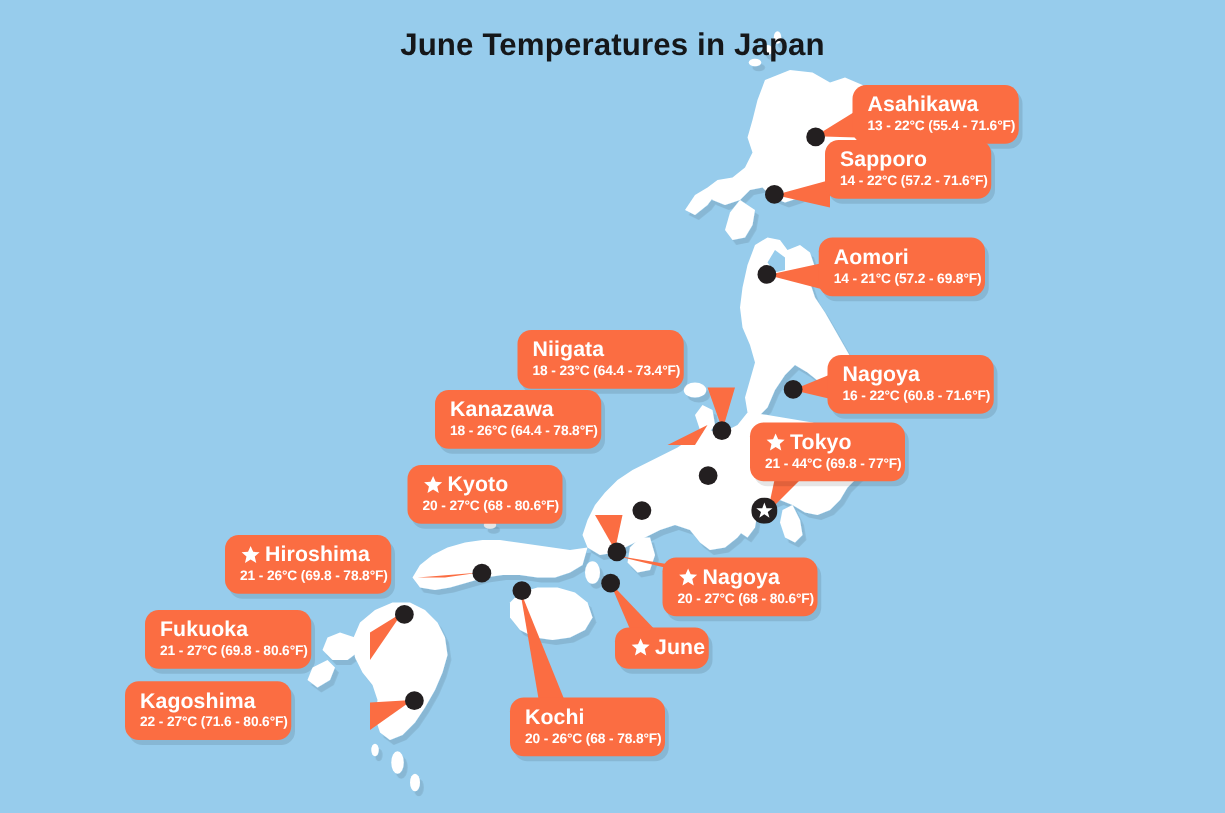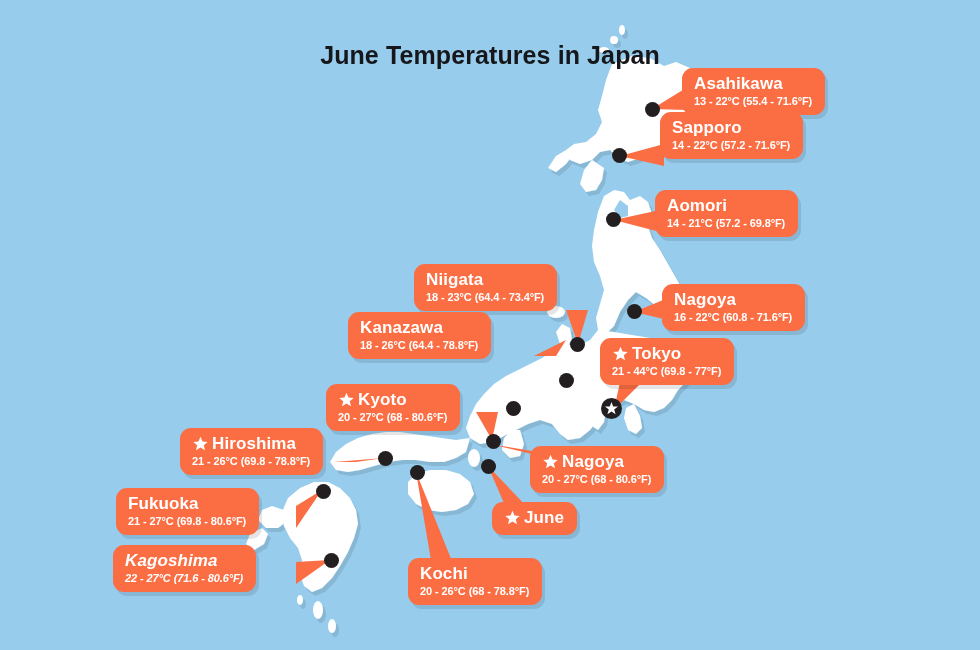--- a/index.html
+++ b/index.html
@@ -7,29 +7,29 @@
     width:980px;height:650px;overflow:hidden;position:relative;
     background:#97ccec;
     font-family:"Liberation Sans","DejaVu Sans",sans-serif;
   }
   #stage{position:absolute;left:0;top:0;width:980px;height:650px;}
 
   .map-svg{position:absolute;left:0;top:0;width:980px;height:650px;}
 
   .title{
     position:absolute;left:0;top:22px;width:980px;text-align:center;
-    font-size:25px;font-weight:bold;color:#15171a;letter-spacing:.1px;margin-top:19px;
+    font-size:25px;font-weight:bold;color:#15171a;letter-spacing:.1px;
   }
 
   
   .bubble{
     position:absolute;
     background:#fb6d42;
     border-radius:11px;
-    padding:6px 13px 8px 12px;
+    padding:6px 3px 8px 12px;
     color:#ffffff;
     box-shadow:3px 4px 0 rgba(0,0,0,.10);
     white-space:nowrap;
     line-height:1.12;
   }
   .bub-name{
     font-size:17px;font-weight:bold;display:flex;align-items:center;gap:3px;
     letter-spacing:.1px;
   }
   .bub-temp{font-size:11px;font-weight:bold;margin-top:2px;letter-spacing:-.1px;}
@@ -196,21 +196,21 @@
   <div class="bubble" style="left:600px;top:338px;">
     <div class="bub-name">
       <svg class="star" viewBox="0 0 20 20">
         <polygon fill="#ffffff" points="10,2 12.4,7.6 18.5,8.1 13.9,12.1 15.3,18 10,14.8 4.7,18 6.1,12.1 1.5,8.1 7.6,7.6"></polygon>
       </svg>
       <span>Tokyo</span>
     </div>
     <div class="bub-temp">21 - 44°C (69.8 - 77°F)</div>
   </div>
 
-  <div class="bubble" style="left:326px;top:384px;">
+  <div class="bubble" style="left:326px;top:372px;">
     <div class="bub-name">
       <svg class="star" viewBox="0 0 20 20">
         <polygon fill="#ffffff" points="10,2 12.4,7.6 18.5,8.1 13.9,12.1 15.3,18 10,14.8 4.7,18 6.1,12.1 1.5,8.1 7.6,7.6"></polygon>
       </svg>
       <span>Kyoto</span>
     </div>
     <div class="bub-temp">20 - 27°C (68 - 80.6°F)</div>
   </div>
 
   <div class="bubble" style="left:180px;top:428px;">
@@ -242,21 +242,21 @@
     </div>
   </div>
 
   <div class="bubble" style="left:116px;top:488px;">
     <div class="bub-name">
       <span>Fukuoka</span>
     </div>
     <div class="bub-temp">21 - 27°C (69.8 - 80.6°F)</div>
   </div>
 
-  <div class="bubble" style="left:113px;top:545px;font-style:italic;">
+  <div class="bubble" style="left:100px;top:545px;">
     <div class="bub-name">
       <span>Kagoshima</span>
     </div>
     <div class="bub-temp">22 - 27°C (71.6 - 80.6°F)</div>
   </div>
 
   <div class="bubble" style="left:408px;top:558px;">
     <div class="bub-name">
       <span>Kochi</span>
     </div>

